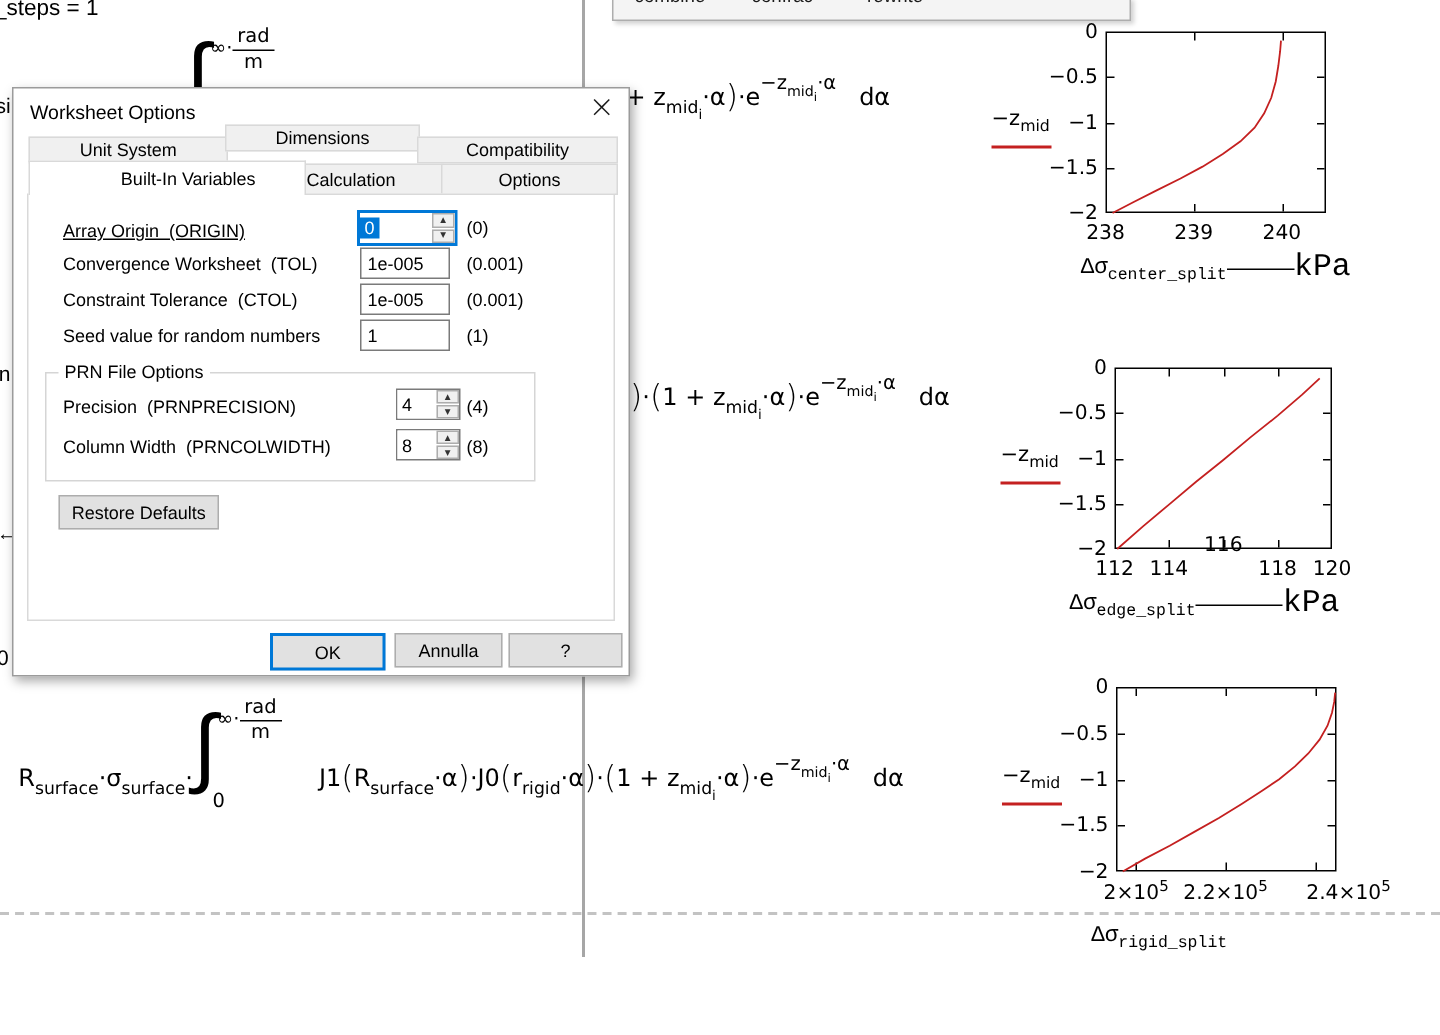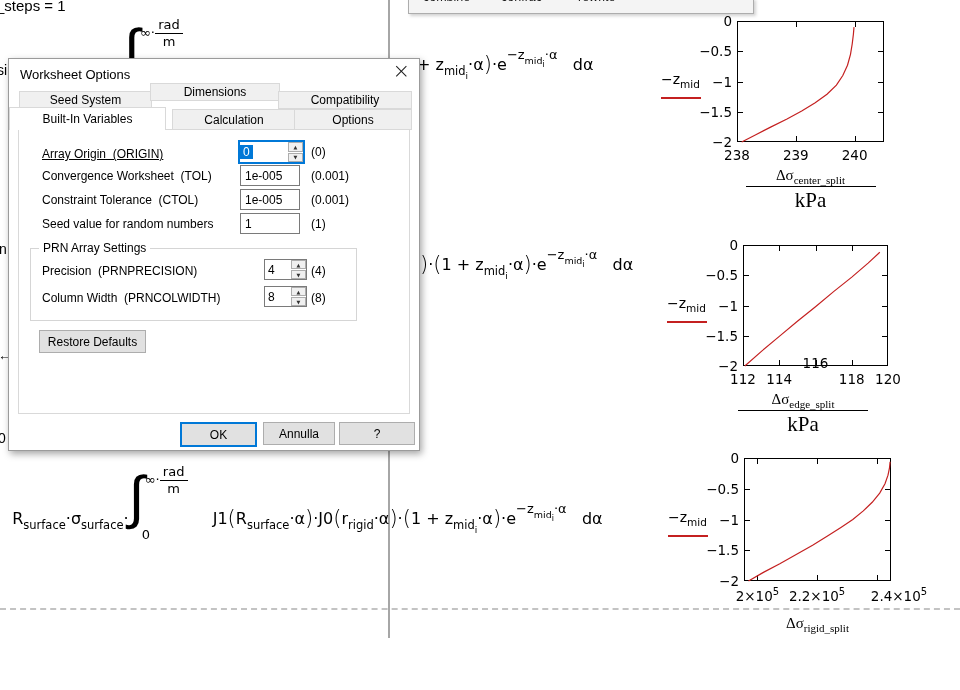--- a/index.html
+++ b/index.html
@@ -41,22 +41,22 @@
   .plot-wrap{position:absolute;z-index:1}
   .plot-svg{position:absolute;overflow:visible}
   .ytick{position:absolute;width:47px;text-align:right;font-size:13.5px;
          font-family:"DejaVu Sans",sans-serif}
   .xtick{position:absolute;width:76px;text-align:center;font-size:13.5px;
          font-family:"DejaVu Sans",sans-serif}
   .xtick sup{font-size:10px}
   .legend-t{position:absolute;font-size:14px;font-family:"DejaVu Sans",sans-serif;white-space:pre}
   .legend-t .sub{font-size:10.5px;position:relative;top:4px}
   .legend-line{position:absolute;height:2px}
-  .axlabel{position:absolute;width:180px;display:flex;flex-direction:column;
-           align-items:center;font-family:Liberation Serif, serif}
+  .axlabel{position:absolute;width:180px;display:flex;flex-direction:row;
+           align-items:center;font-family:Liberation Mono, monospace}
   .axlabel .num{font-size:15px;white-space:pre}
   .axlabel .num .sub{font-size:11px;position:relative;top:4px}
   .axlabel .bar{width:130px;height:1px;background:#000;margin:2px 0 1px}
   .axlabel .den{font-size:21px}
   
   .dialog{position:absolute;left:8px;top:58px;width:410px;height:391px;background:#fff;
           border:1px solid #9b9b9b;box-shadow:2px 3px 7px rgba(0,0,0,.35);z-index:10;
           font-size:12px;color:#000}
   .dlg-title{position:absolute;left:11px;top:8px;font-size:13px}
   .dlg-close{position:absolute;right:9px;top:1px;font-size:21px;font-weight:300;
@@ -233,24 +233,24 @@
       <div class="axlabel" style="left: 727.5px; top: 615px;">
         <div class="num"><span>Δσ</span><span class="sub">rigid_split</span></div>
       </div>
     </div>
   </div>
 
 <div class="dialog">
   <div class="dlg-title">Worksheet Options</div>
   <div class="dlg-close">×</div>
   <div id="tabs">
-      <div class="tab" style="left: 10px; top: 32px; width: 131px; height: 16px;">Seed System</div>
+      <div class="tab" style="left: 10px; top: 32px; width: 131px; height: 16px;">Unit System</div>
       <div class="tab" style="left: 141px; top: 24px; width: 128px; height: 16px;">Dimensions</div>
       <div class="tab" style="left: 269px; top: 32px; width: 132px; height: 16px;">Compatibility</div>
-      <div class="tab active" style="left: 0; top: 48px; width: 155px; height: 22px;">Built-In Variables</div>
+      <div class="tab active" style="left: 10px; top: 48px; width: 155px; height: 22px; padding-left: 28px;">Built-In Variables</div>
       <div class="tab" style="left: 163px; top: 50px; width: 122px; height: 19px;">Calculation</div>
       <div class="tab" style="left: 285px; top: 50px; width: 116px; height: 19px;">Options</div>
     </div>
   <div class="pane"></div>
   <div id="dlg-fields">
       <div class="fld-label" style="left: 33px; top: 88px; text-decoration: underline;">Array Origin  (ORIGIN)</div>
       <div class="spinwrap focused" style="left: 229px; top: 81px; width: 63px; height: 20px;">
         <span class="spin-edit">
           <span class="sel">0</span>
         </span>
@@ -270,21 +270,21 @@
         <span class="val">1e-005</span>
       </div>
       <div class="fld-default" style="left: 302px; top: 134px;">(0.001)</div>
       <div class="fld-label" style="left: 33px; top: 158px;">Seed value for random numbers</div>
       <div class="edit" style="left: 231px; top: 154px; width: 58px; height: 19px;">
         <span class="val">1</span>
       </div>
       <div class="fld-default" style="left: 302px; top: 158px;">(1)</div>
     </div>
   <div class="groupbox" style="left:21px;top:189px;width:325px;height:71px"></div>
-  <div class="group-title" style="left:30px;top:182px">PRN Array Settings</div>
+  <div class="group-title" style="left:30px;top:182px">PRN File Options</div>
   <div id="grp-fields">
       <div class="fld-label" style="left: 33px; top: 205px;">Precision  (PRNPRECISION)</div>
       <div class="spinwrap" style="left: 255px; top: 200px; width: 41px; height: 19px;">
         <span class="spin-edit">
           <span class="val">4</span>
         </span>
         <span class="spin">
           <span class="spin-b">▲</span>
           <span class="spin-b">▼</span>
         </span>

